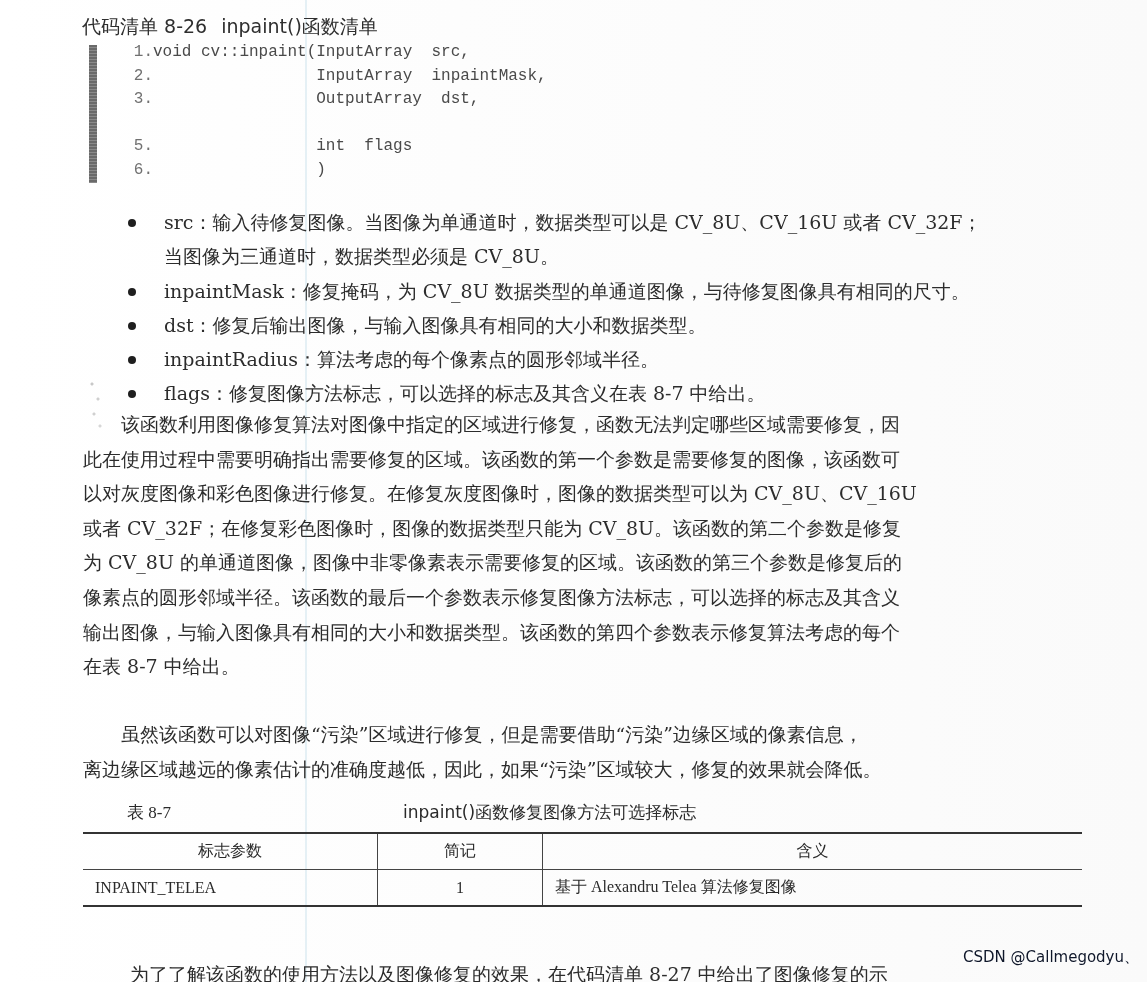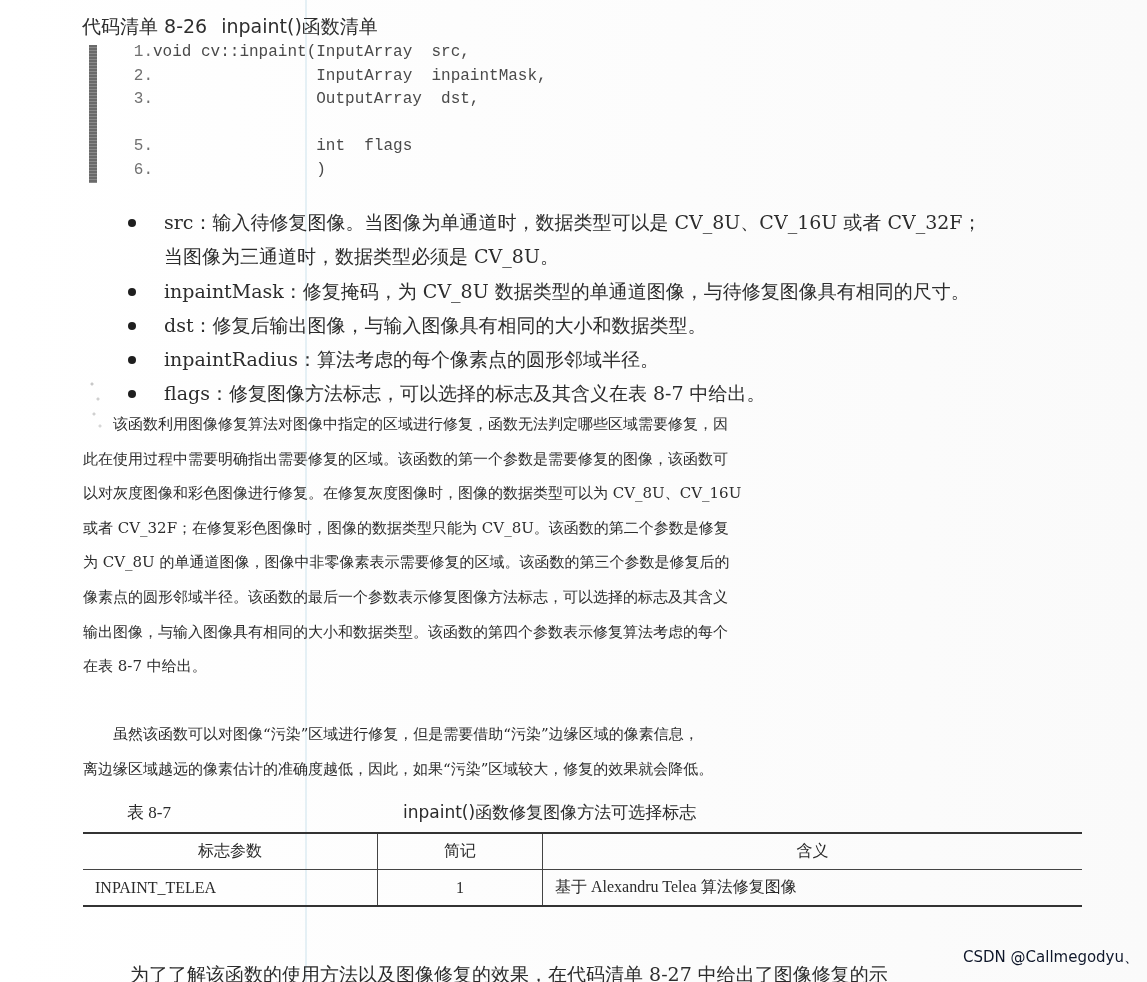--- a/index.html
+++ b/index.html
@@ -49,21 +49,21 @@
       font-size: 19px; line-height: 34px; color: #2c2c2c; white-space: nowrap;
     }
     .bullet .dot {
       position: absolute; left: 0; top: 14px; width: 8px; height: 8px;
       border-radius: 50%; background: #1e1e1e;
     }
     .bullet .text { position: absolute; left: 36px; }
     .bullet .cont { position: absolute; left: 36px; top: 34px; }
     .para {
       position: absolute; left: 83px; width: 1000px;
-      font-size: 15px; line-height: 34.6px; color: #2c2c2c;
+      font-size: 19px; line-height: 34.6px; color: #2c2c2c;
       text-align: justify;
     }
     .para .line { display: block; white-space: nowrap; height: 34.6px; }
     .table-caption {
       position: absolute; top: 801px; left: 127px; width: 940px;
       font-family: "DejaVu Sans", "Liberation Sans", sans-serif;
       font-size: 17px; color: #2a2a2a; white-space: nowrap;
     }
     .table-caption .num { position: absolute; left: 0; font-family: Liberation Serif, serif; }
     .table-caption .title { position: absolute; left: 276px; }

